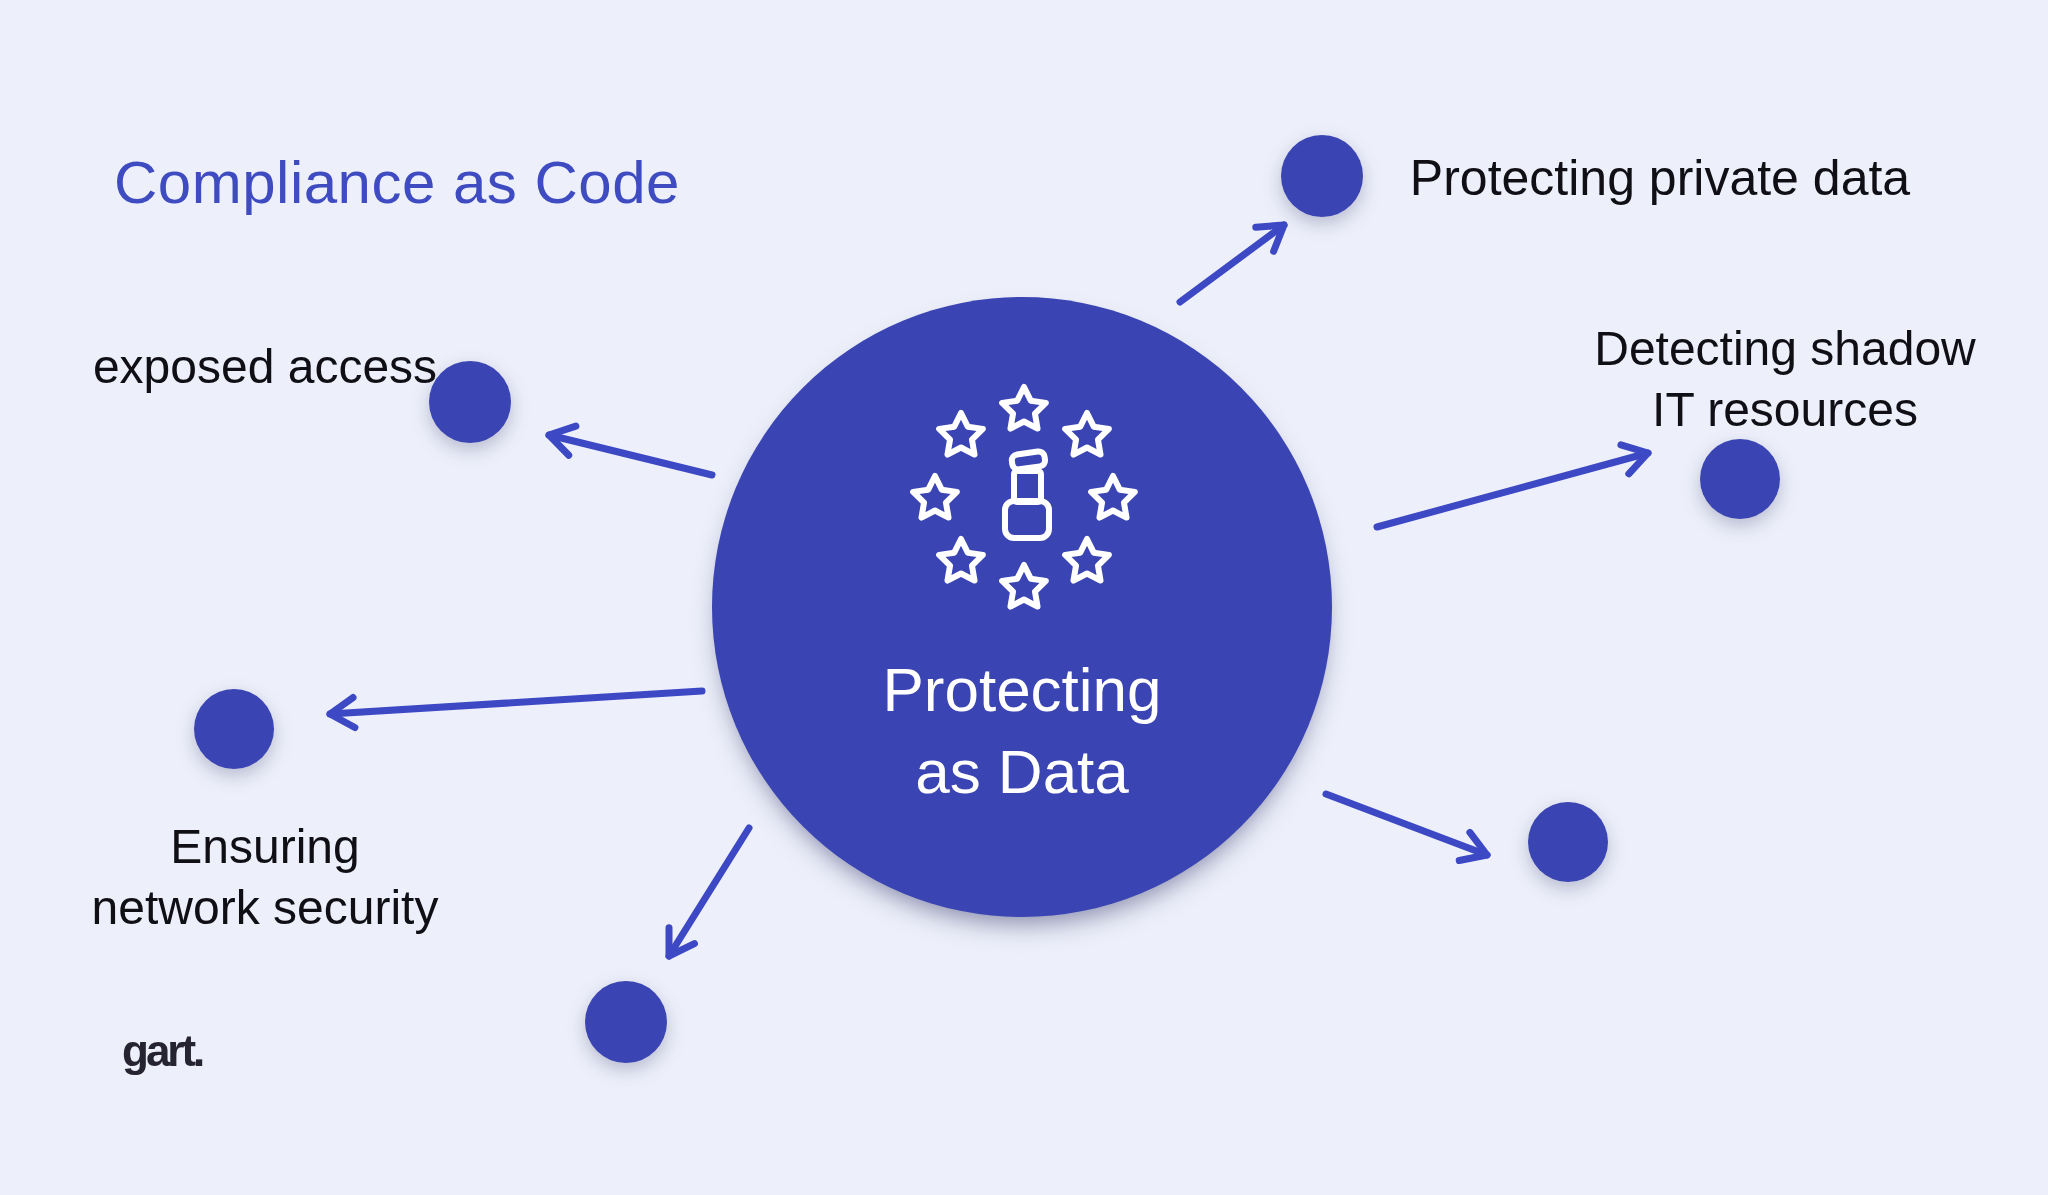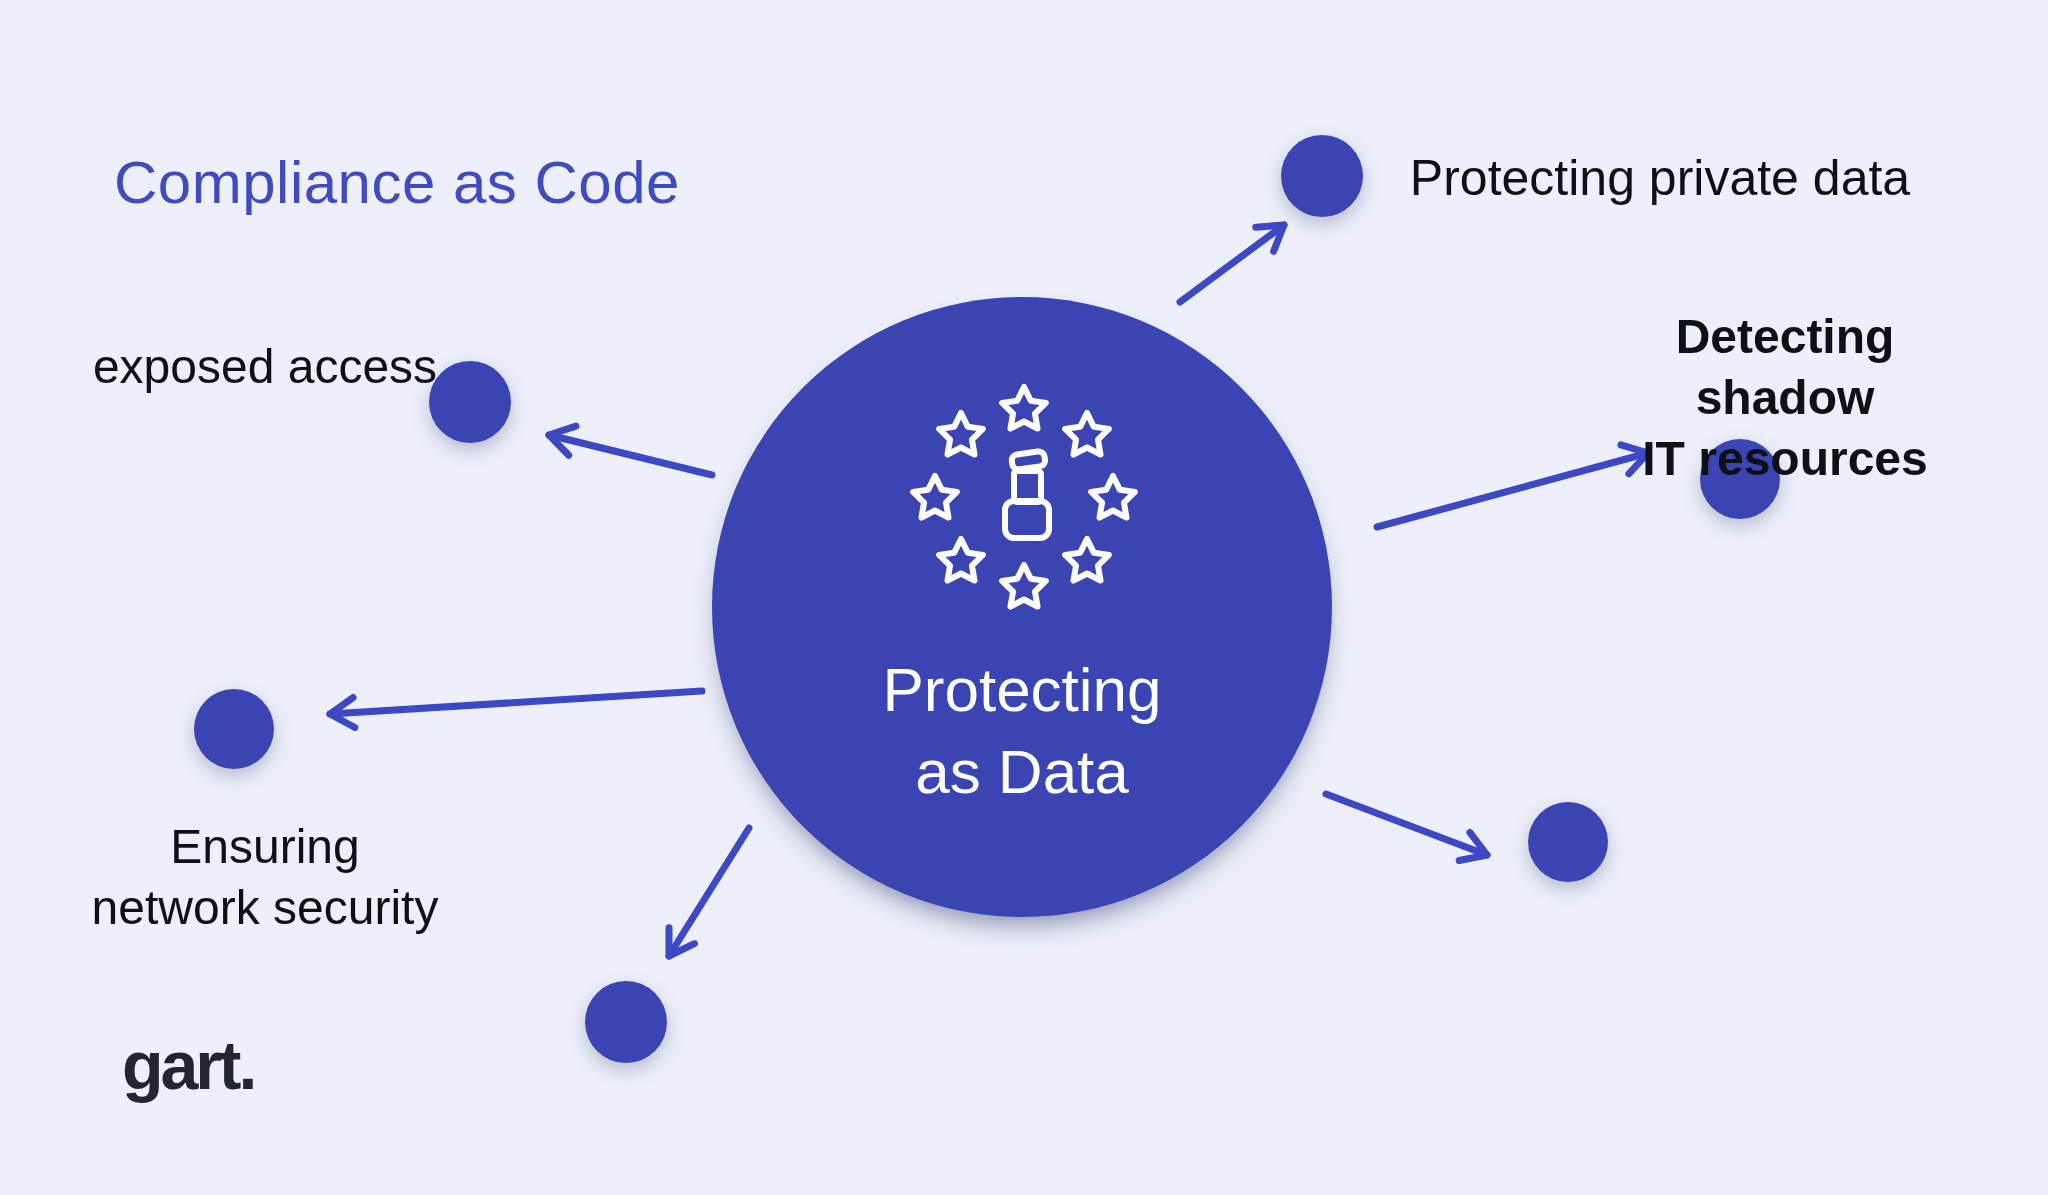--- a/index.html
+++ b/index.html
@@ -45,25 +45,25 @@
     text-align:center;color:#ffffff;
     font-size:62px;line-height:82px;font-weight:400;
   }
   .node-label{
     position:absolute;color:var(--text);
     font-size:48px;line-height:61px;font-weight:400;
     text-align:center;
   }
   .label-data-exposed{left:40px;top:336px;width:450px;}
   .label-protecting{left:1400px;top:148px;width:520px;text-align:center;font-size:50px;}
-  .label-detecting{left:1585px;top:306px;width:400px;font-weight:bold;}
+  .label-detecting{left:1585px;top:318px;width:400px;}
   .label-ensuring{left:65px;top:816px;width:400px;}
   .brand-logo{
     position:absolute;left:122px;top:1026px;
-    font-size:68px;font-weight:700;letter-spacing:-3px;
+    font-size:44px;font-weight:700;letter-spacing:-3px;
     color:var(--logo);
   }
   .dot{filter:drop-shadow(0 7px 9px rgba(45,50,100,0.28));}
 </style>
 </head>
 <body>
 
 <div class="canvas">
 
   <div class="title">Compliance as Code</div>

